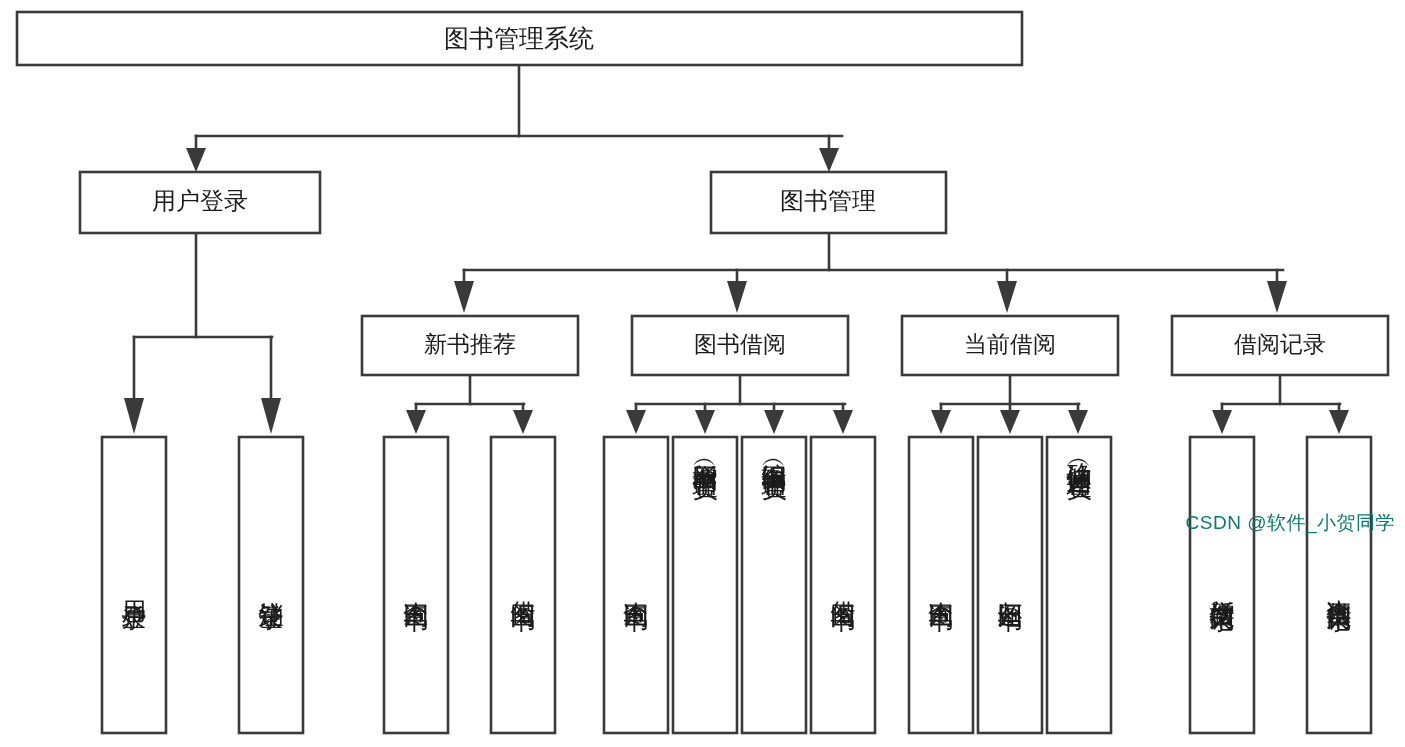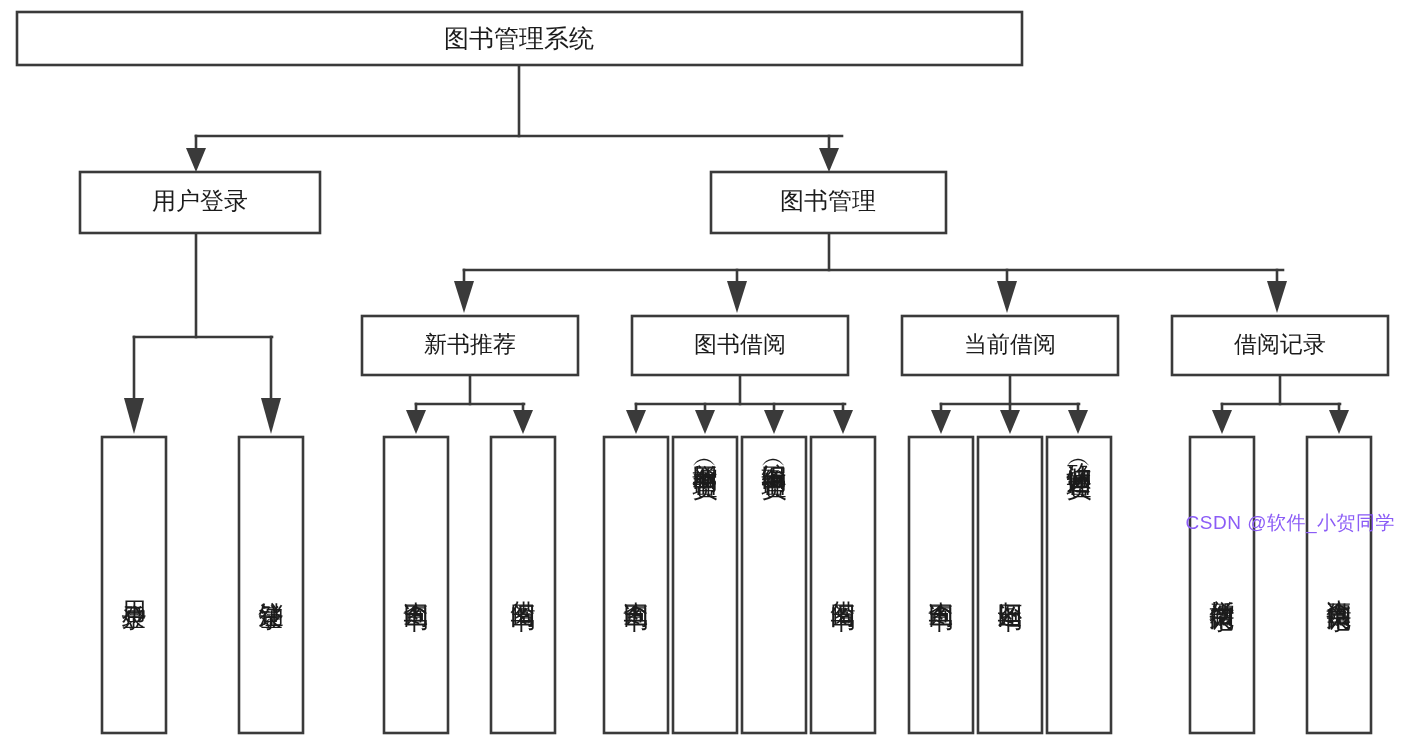--- a/index.html
+++ b/index.html
@@ -66,21 +66,21 @@
     white-space: nowrap;
     pointer-events: none;
     box-sizing: border-box;
   }
   .watermark {
     position: absolute;
     right: 10px;
     bottom: 6px;
     font-family: "Liberation Sans", "DejaVu Sans", sans-serif;
     font-size: 19px;
-    color: #8b5cf6;
+    color: #0f766e;
     white-space: nowrap;
     letter-spacing: 0.5px;
   }
 </style>
 </head>
 <body>
 
 <div id="diagram-root">
 
   <svg class="flow" viewBox="0 0 1405 747" xmlns="http://www.w3.org/2000/svg">

